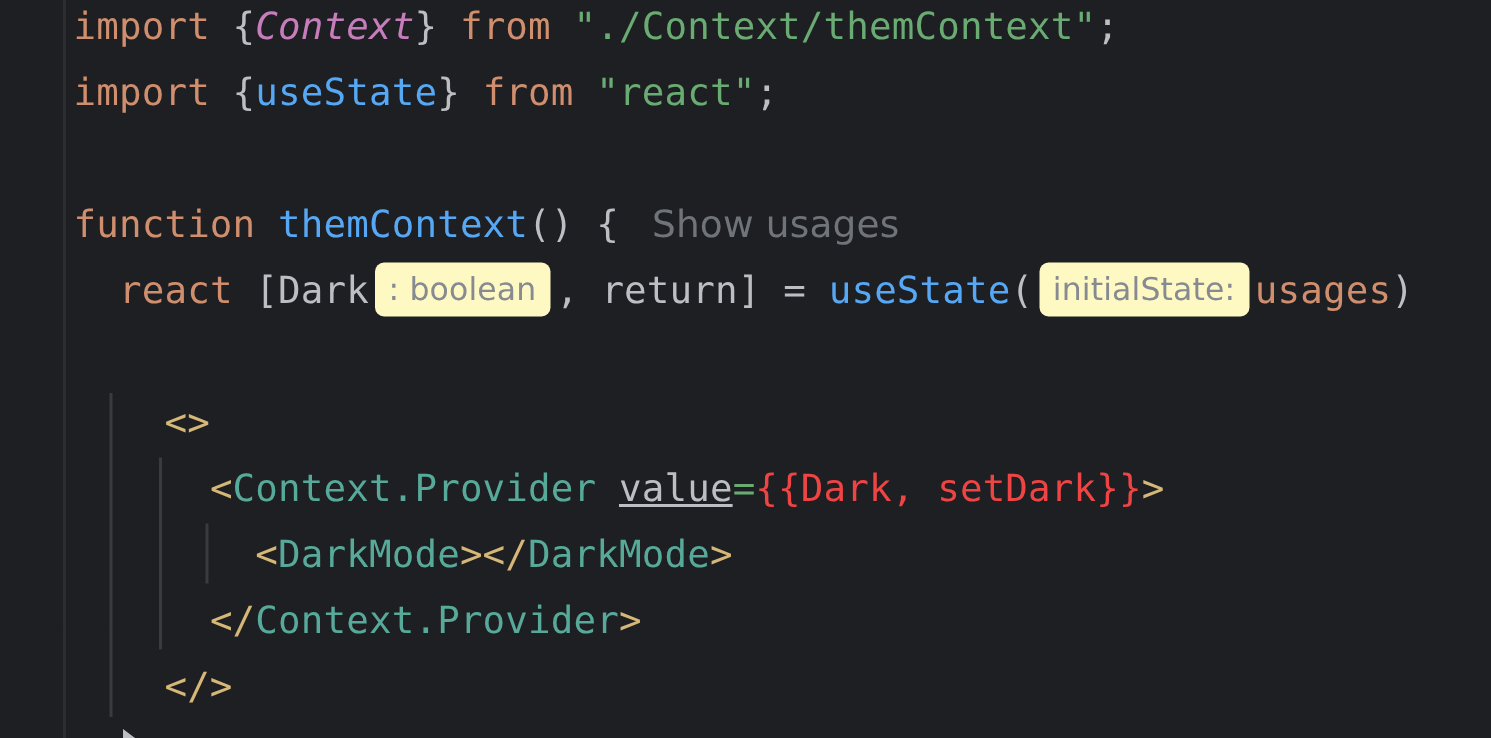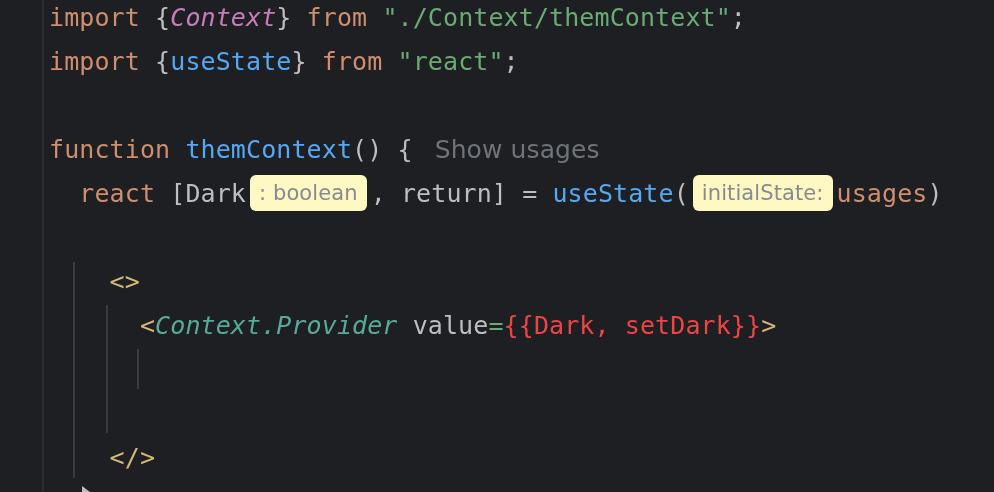--- a/index.html
+++ b/index.html
@@ -7,22 +7,22 @@
   .editor { position:absolute; left:0; top:0; width:994px; height:421px; background:#1e1f22; }
   .gutter-line { position:absolute; left:42px; top:0; width:2px; height:492px; background:#2b2d30; }
   .guide { position:absolute; width:2px; background:#393b40; }
   .line { position:absolute; left:49px; height:44px; line-height:44px; white-space:pre;
           font-family:"DejaVu Sans Mono", monospace; font-size:25px; letter-spacing:0.1px; color:#bcbec4; }
   .kw { color:#cf8e6d; }
   .fn { color:#56a8f5; }
   .str { color:#6aab73; }
   .ctx { color:#c77dbb; font-style:italic; }
   .tag { color:#d5b778; }
-  .tname { color:#57aa9a;font-style:italic; }
-  .attr { color:#bcbec4; }
+  .tname { color:#57aa9a; }
+  .attr { color:#bcbec4;text-decoration:underline; }
   .eq { color:#6aab73; }
   .punct { color:#bcbec4; }
   .var { color:#ef4444; }
   .hint { display:inline-block; font-family:"DejaVu Sans", sans-serif; font-size:21px; color:#868a91;
           background:#fef9c3; border-radius:6px; padding:0 9px; height:36px; line-height:36px;
           vertical-align:middle; margin:0 4px; position:relative; top:-2px; }
   .usages { font-family:"DejaVu Sans", sans-serif; font-size:25px; color:#6f737a; margin-left:22px; }
   .caret { position:absolute; left:82px; top:486px; width:0; height:0;
            border-left:8px solid #bcbec4; border-top:6px solid transparent; border-bottom:6px solid transparent; }
 </style>
@@ -42,18 +42,20 @@
 
   <div class="line" style="top:128px;"><span class="kw">function</span><span> </span><span class="fn">themContext</span><span class="punct">() {</span><span class="usages">Show usages</span></div>
 
   <div class="line" style="top:172px;"><span>  </span><span class="kw">react</span><span class="punct"> [Dark</span><span class="hint">: boolean</span><span class="punct">, return] = </span><span class="fn">useState</span><span class="punct">(</span><span class="hint">initialState:</span><span class="kw">usages</span><span class="punct">)</span></div>
 
 
   <div class="line" style="top:260px;"><span>    </span><span class="tag">&lt;&gt;</span></div>
 
   <div class="line" style="top:304px;"><span>      </span><span class="tag">&lt;</span><span class="tname">Context.Provider</span><span> </span><span class="attr">value</span><span class="eq">=</span><span class="var">{{Dark, setDark}}</span><span class="tag">&gt;</span></div>
 
+  <div class="line" style="top:348px;"><span>        </span><span class="tag">&lt;</span><span class="tname">DarkMode</span><span class="tag">&gt;&lt;/</span><span class="tname">DarkMode</span><span class="tag">&gt;</span></div>
 
+  <div class="line" style="top:392px;"><span>      </span><span class="tag">&lt;/</span><span class="tname">Context.Provider</span><span class="tag">&gt;</span></div>
 
   <div class="line" style="top:436px;"><span>    </span><span class="tag">&lt;/&gt;</span></div>
 
   <div class="caret"></div>
 </div>
 
 </body></html>

